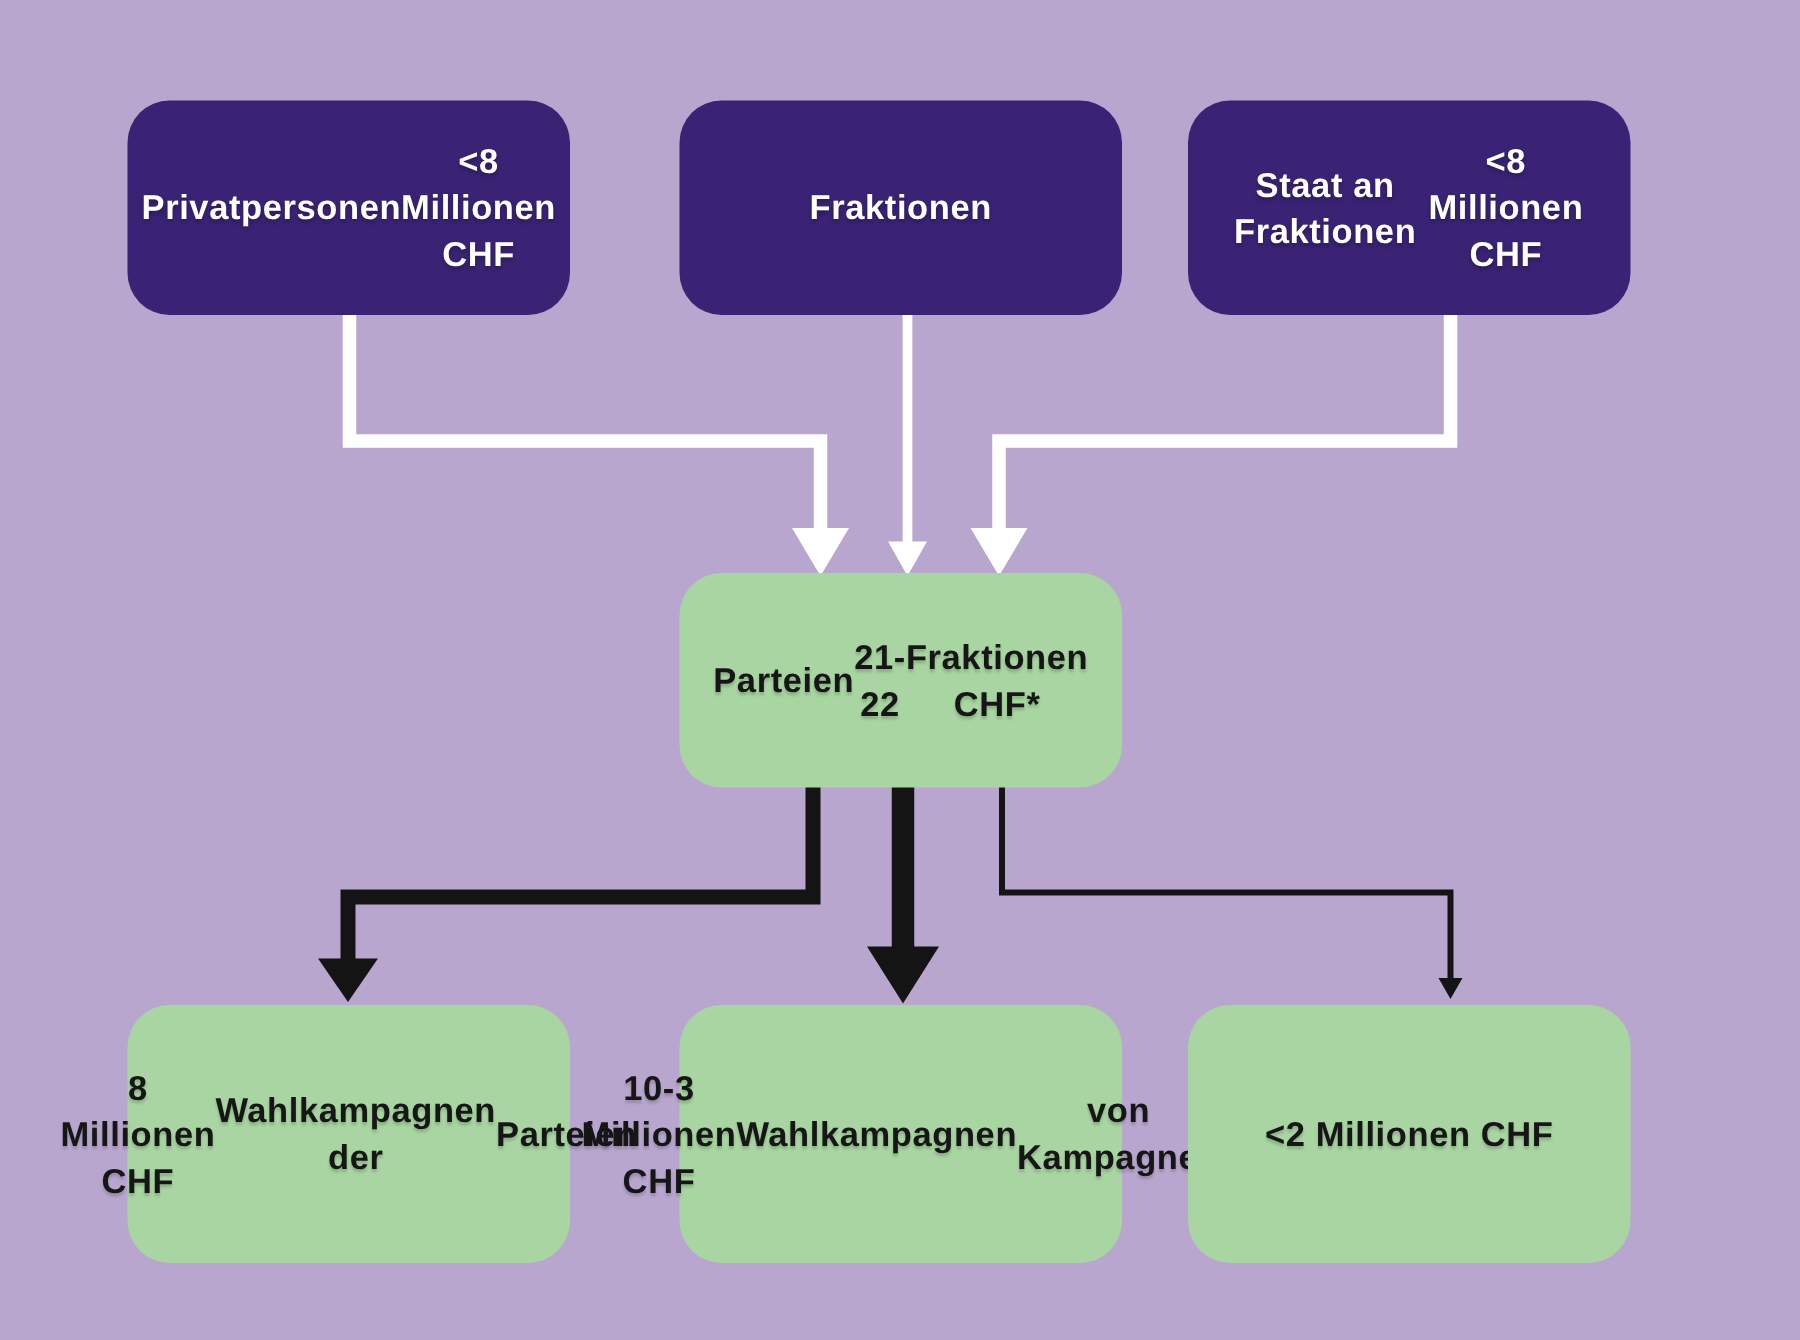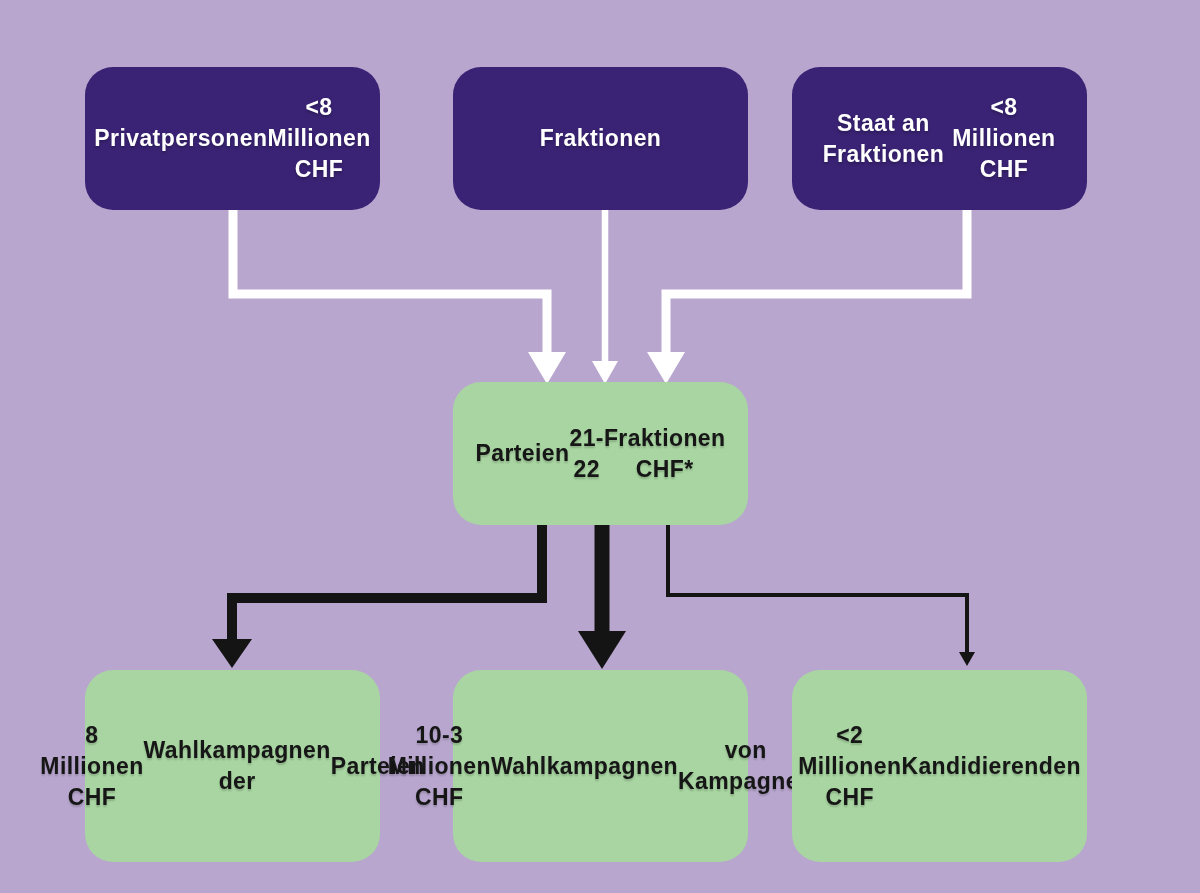--- a/index.html
+++ b/index.html
@@ -53,21 +53,21 @@
   .node-hub {
     left: 453px;
     top: 382px;
     height: 143px;
     background: var(--target-box, #a8d5a1);
     color: var(--target-text, #161616);
     text-shadow: 0 2px 2px rgba(0,0,0,0.18);
   }
   .node-output {
     top: 670px;
-    height: 192px;
+    height: 172px;
     background: var(--target-box, #a8d5a1);
     color: var(--target-text, #161616);
     text-shadow: 0 2px 2px rgba(0,0,0,0.18);
   }
   .pos-left   { left: 85px; }
   .pos-center { left: 453px; }
   .pos-right  { left: 792px; }
 </style>
 </head>
 <body>
@@ -118,16 +118,15 @@
     <span>Wahlkampagnen der</span>
     <span>Parteien</span>
   </div>
   <div class="node node-output pos-center">
     <span>10-3 Millionen CHF</span>
     <span>Wahlkampagnen</span>
     <span>von Kampagnen</span>
   </div>
   <div class="node node-output pos-right">
     <span>&lt;2 Millionen CHF</span>
-    <span>Kandidierenden</span>
   </div>
 
 </div>
 
 </body></html>

